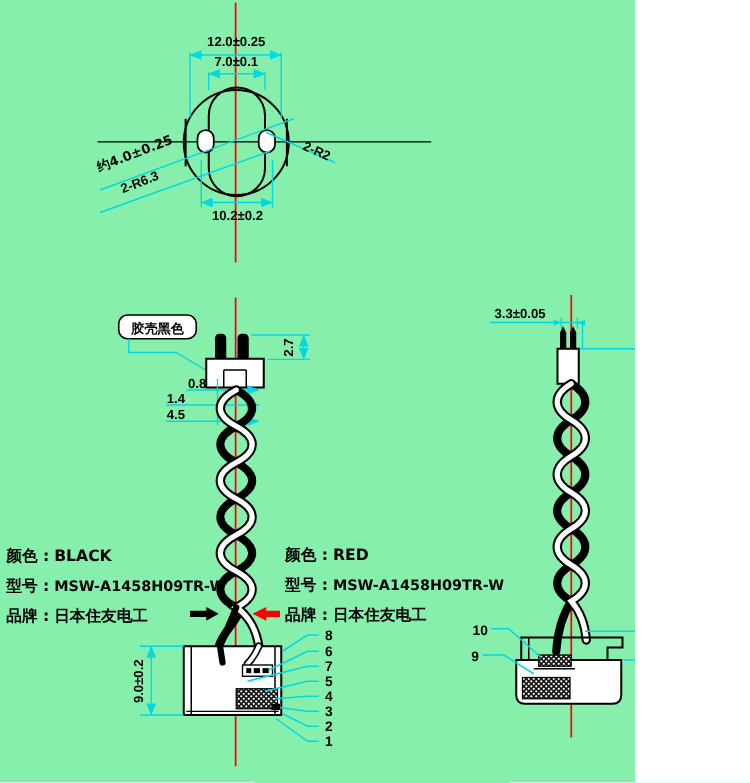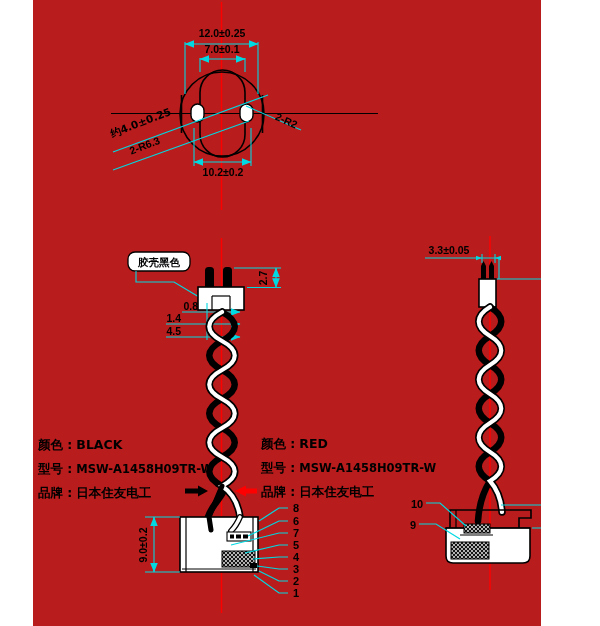--- a/index.html
+++ b/index.html
@@ -1,17 +1,17 @@
 <!DOCTYPE html>
 <html><head>
 <meta charset="utf-8">
 <style>
   html,body{margin:0;padding:0;background:#ffffff;}
-  .stage{position:relative;width:508px;height:626px;background:#b91c1c;overflow:hidden;
-         font-family:"Liberation Sans","DejaVu Sans",sans-serif;margin-left:33px;}
+  .stage{position:relative;width:508px;height:626px;background:#86efac;overflow:hidden;
+         font-family:"Liberation Sans","DejaVu Sans",sans-serif;}
   svg{position:absolute;left:0;top:0;}
   text{fill:#000;}
   .dimtxt{font-size:10.5px;font-weight:bold;font-family:"Liberation Sans","DejaVu Sans",sans-serif;}
   .numtxt{font-size:11px;font-weight:bold;}
   .spectxt{font-size:12.5px;font-weight:bold;font-family:"DejaVu Sans",sans-serif;}
   .cjk{font-family:"DejaVu Sans",sans-serif;}
 </style>
 </head>
 <body>
 

